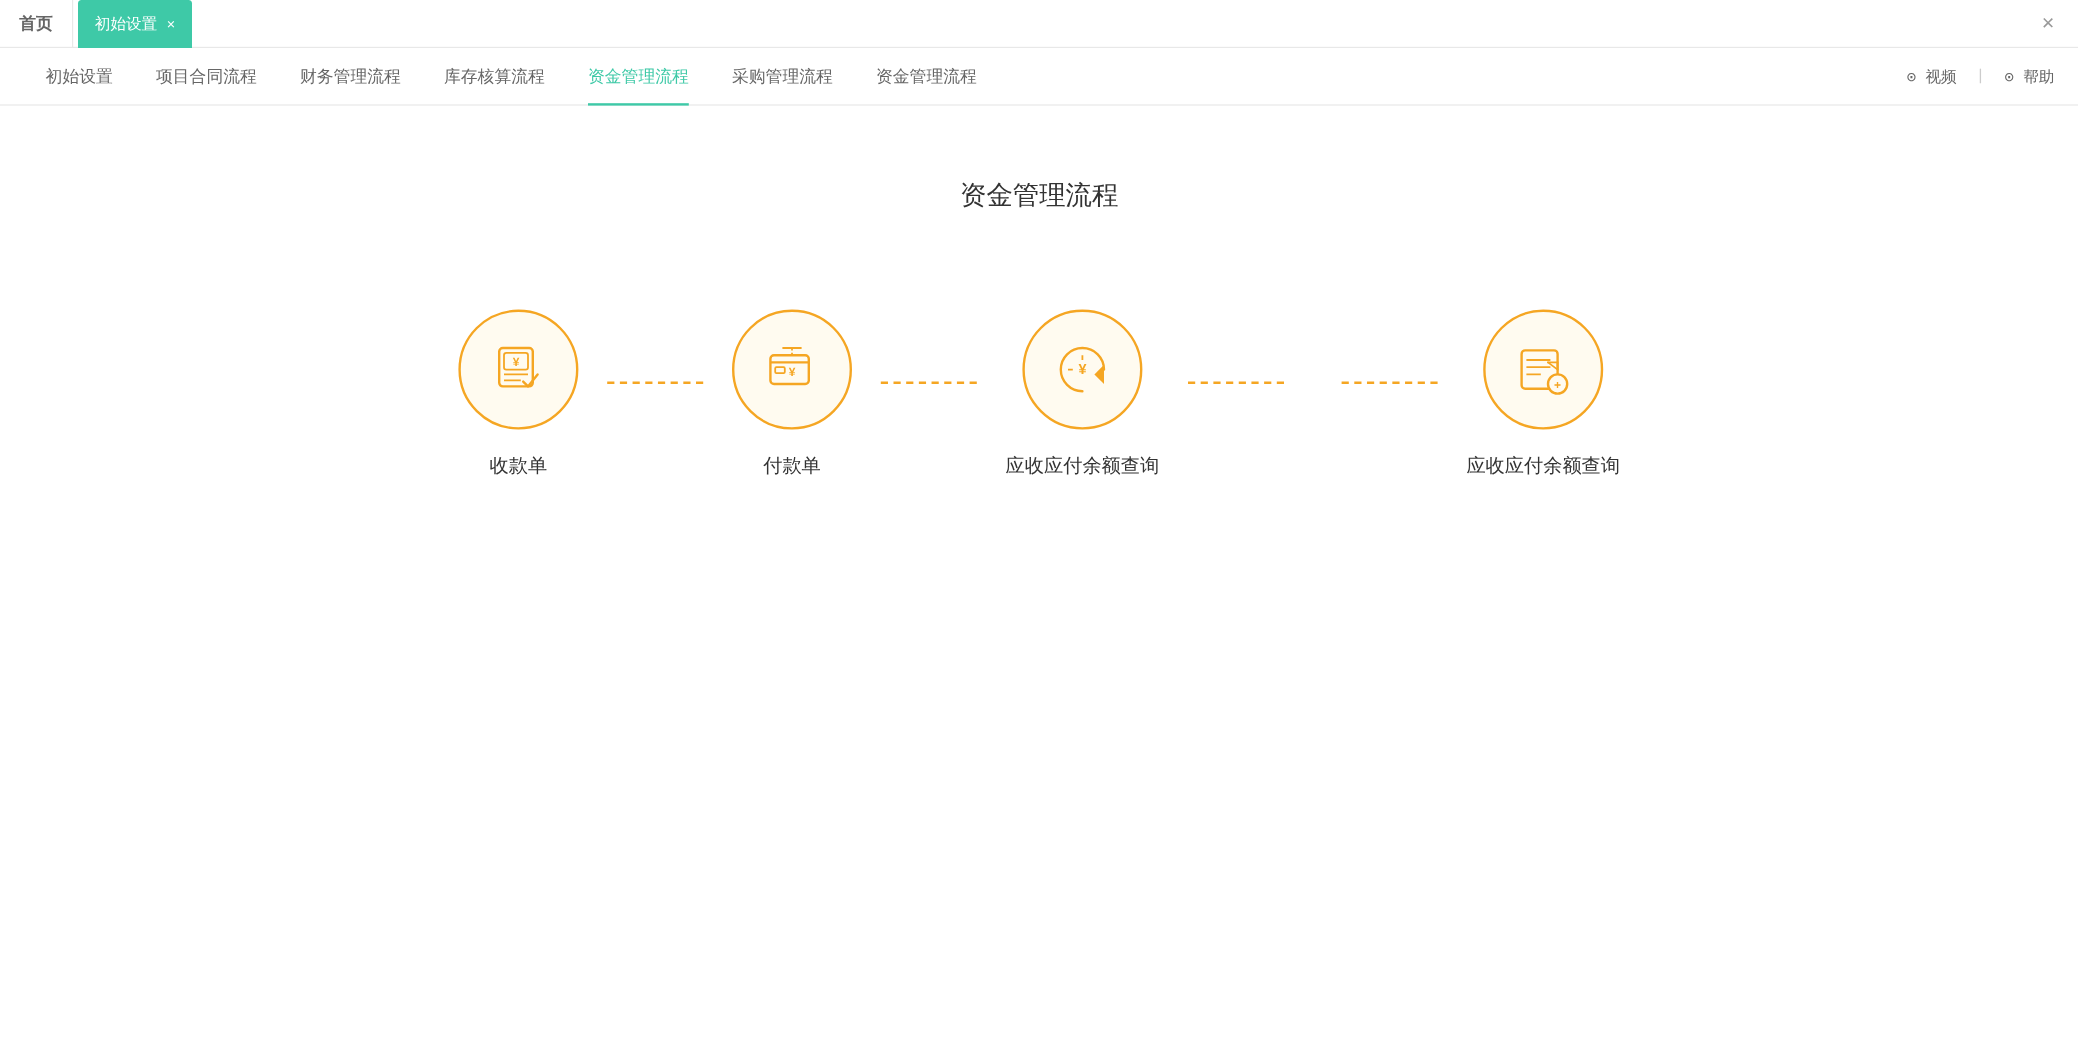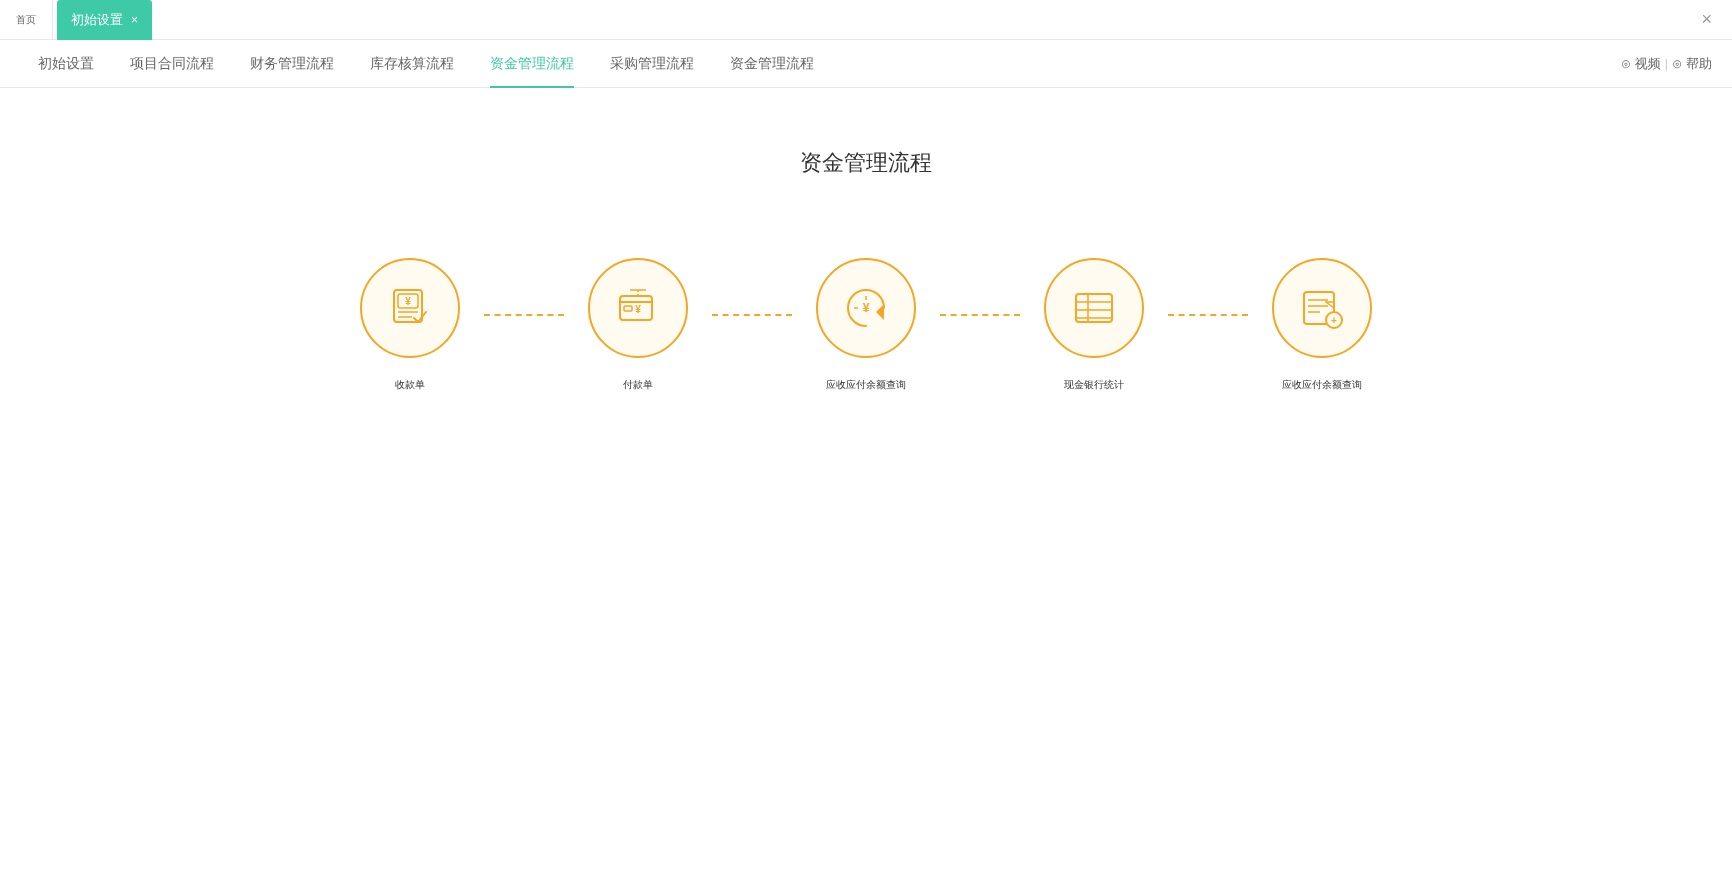--- a/index.html
+++ b/index.html
@@ -18,24 +18,25 @@
       height: 40px;
       border-bottom: 1px solid #e8e8e8;
       background: #fff;
       padding-left: 0;
     }
     .home-tab {
       display: flex;
       align-items: center;
       height: 40px;
       padding: 0 16px;
-      font-size: 10px;
+      font-size: 14px;
       color: #666;
       cursor: pointer;
       border-right: 1px solid #e8e8e8;
+      font-weight: bold;
     }
     .active-tab {
       display: flex;
       align-items: center;
       height: 40px;
       padding: 0 14px;
       font-size: 13px;
       color: #fff;
       background: #3ec9a7;
       border-radius: 3px 3px 0 0;
@@ -89,23 +90,24 @@
       bottom: 0;
       left: 18px;
       right: 18px;
       height: 2px;
       background: #3ec9a7;
     }
     .nav-right {
       margin-left: auto;
       display: flex;
       align-items: center;
-      gap: 4px;
+      gap: 16px;
       font-size: 13px;
       color: #666;
+      font-family: Liberation Mono, monospace;
     }
     .nav-right span {
       cursor: pointer;
     }
     .nav-right .divider {
       color: #ccc;
     }
 
     
     .main-content {
@@ -148,21 +150,21 @@
       align-items: center;
       justify-content: center;
     }
 
     .flow-circle svg {
       width: 52px;
       height: 52px;
     }
 
     .flow-label {
-      font-size: 10px;
+      font-size: 16px;
       color: #333;
       text-align: center;
     }
 
     .flow-connector {
       display: flex;
       align-items: center;
       padding: 0 24px;
       margin-bottom: 20px;
     }
@@ -268,32 +270,20 @@
           <path d="M14 26 L18 26" stroke="#f5a623" stroke-width="1.5"></path>
         </svg>
       </div>
       <span class="flow-label">应收应付余额查询</span>
     </div>
 
     <div class="flow-connector">
       <div class="dotted-line"></div>
     </div>
 
-    <div class="flow-item">
-      <div class="flow-circle">
-        <svg viewBox="0 0 52 52" fill="none" xmlns="http://www.w3.org/2000/svg">
-          <rect x="8" y="12" width="36" height="28" rx="3" stroke="#f5a623" stroke-width="2" fill="none"></rect>
-          <line x1="8" y1="20" x2="44" y2="20" stroke="#f5a623" stroke-width="1.5"></line>
-          <line x1="8" y1="28" x2="44" y2="28" stroke="#f5a623" stroke-width="1.5"></line>
-          <line x1="8" y1="36" x2="44" y2="36" stroke="#f5a623" stroke-width="1.5"></line>
-          <line x1="20" y1="12" x2="20" y2="40" stroke="#f5a623" stroke-width="1.5"></line>
-        </svg>
-      </div>
-      <span class="flow-label">现金银行统计</span>
-    </div>
 
     <div class="flow-connector">
       <div class="dotted-line"></div>
     </div>
 
     <div class="flow-item">
       <div class="flow-circle">
         <svg viewBox="0 0 52 52" fill="none" xmlns="http://www.w3.org/2000/svg">
           <rect x="8" y="10" width="30" height="32" rx="3" stroke="#f5a623" stroke-width="2" fill="none"></rect>
           <line x1="12" y1="18" x2="32" y2="18" stroke="#f5a623" stroke-width="1.5"></line>

